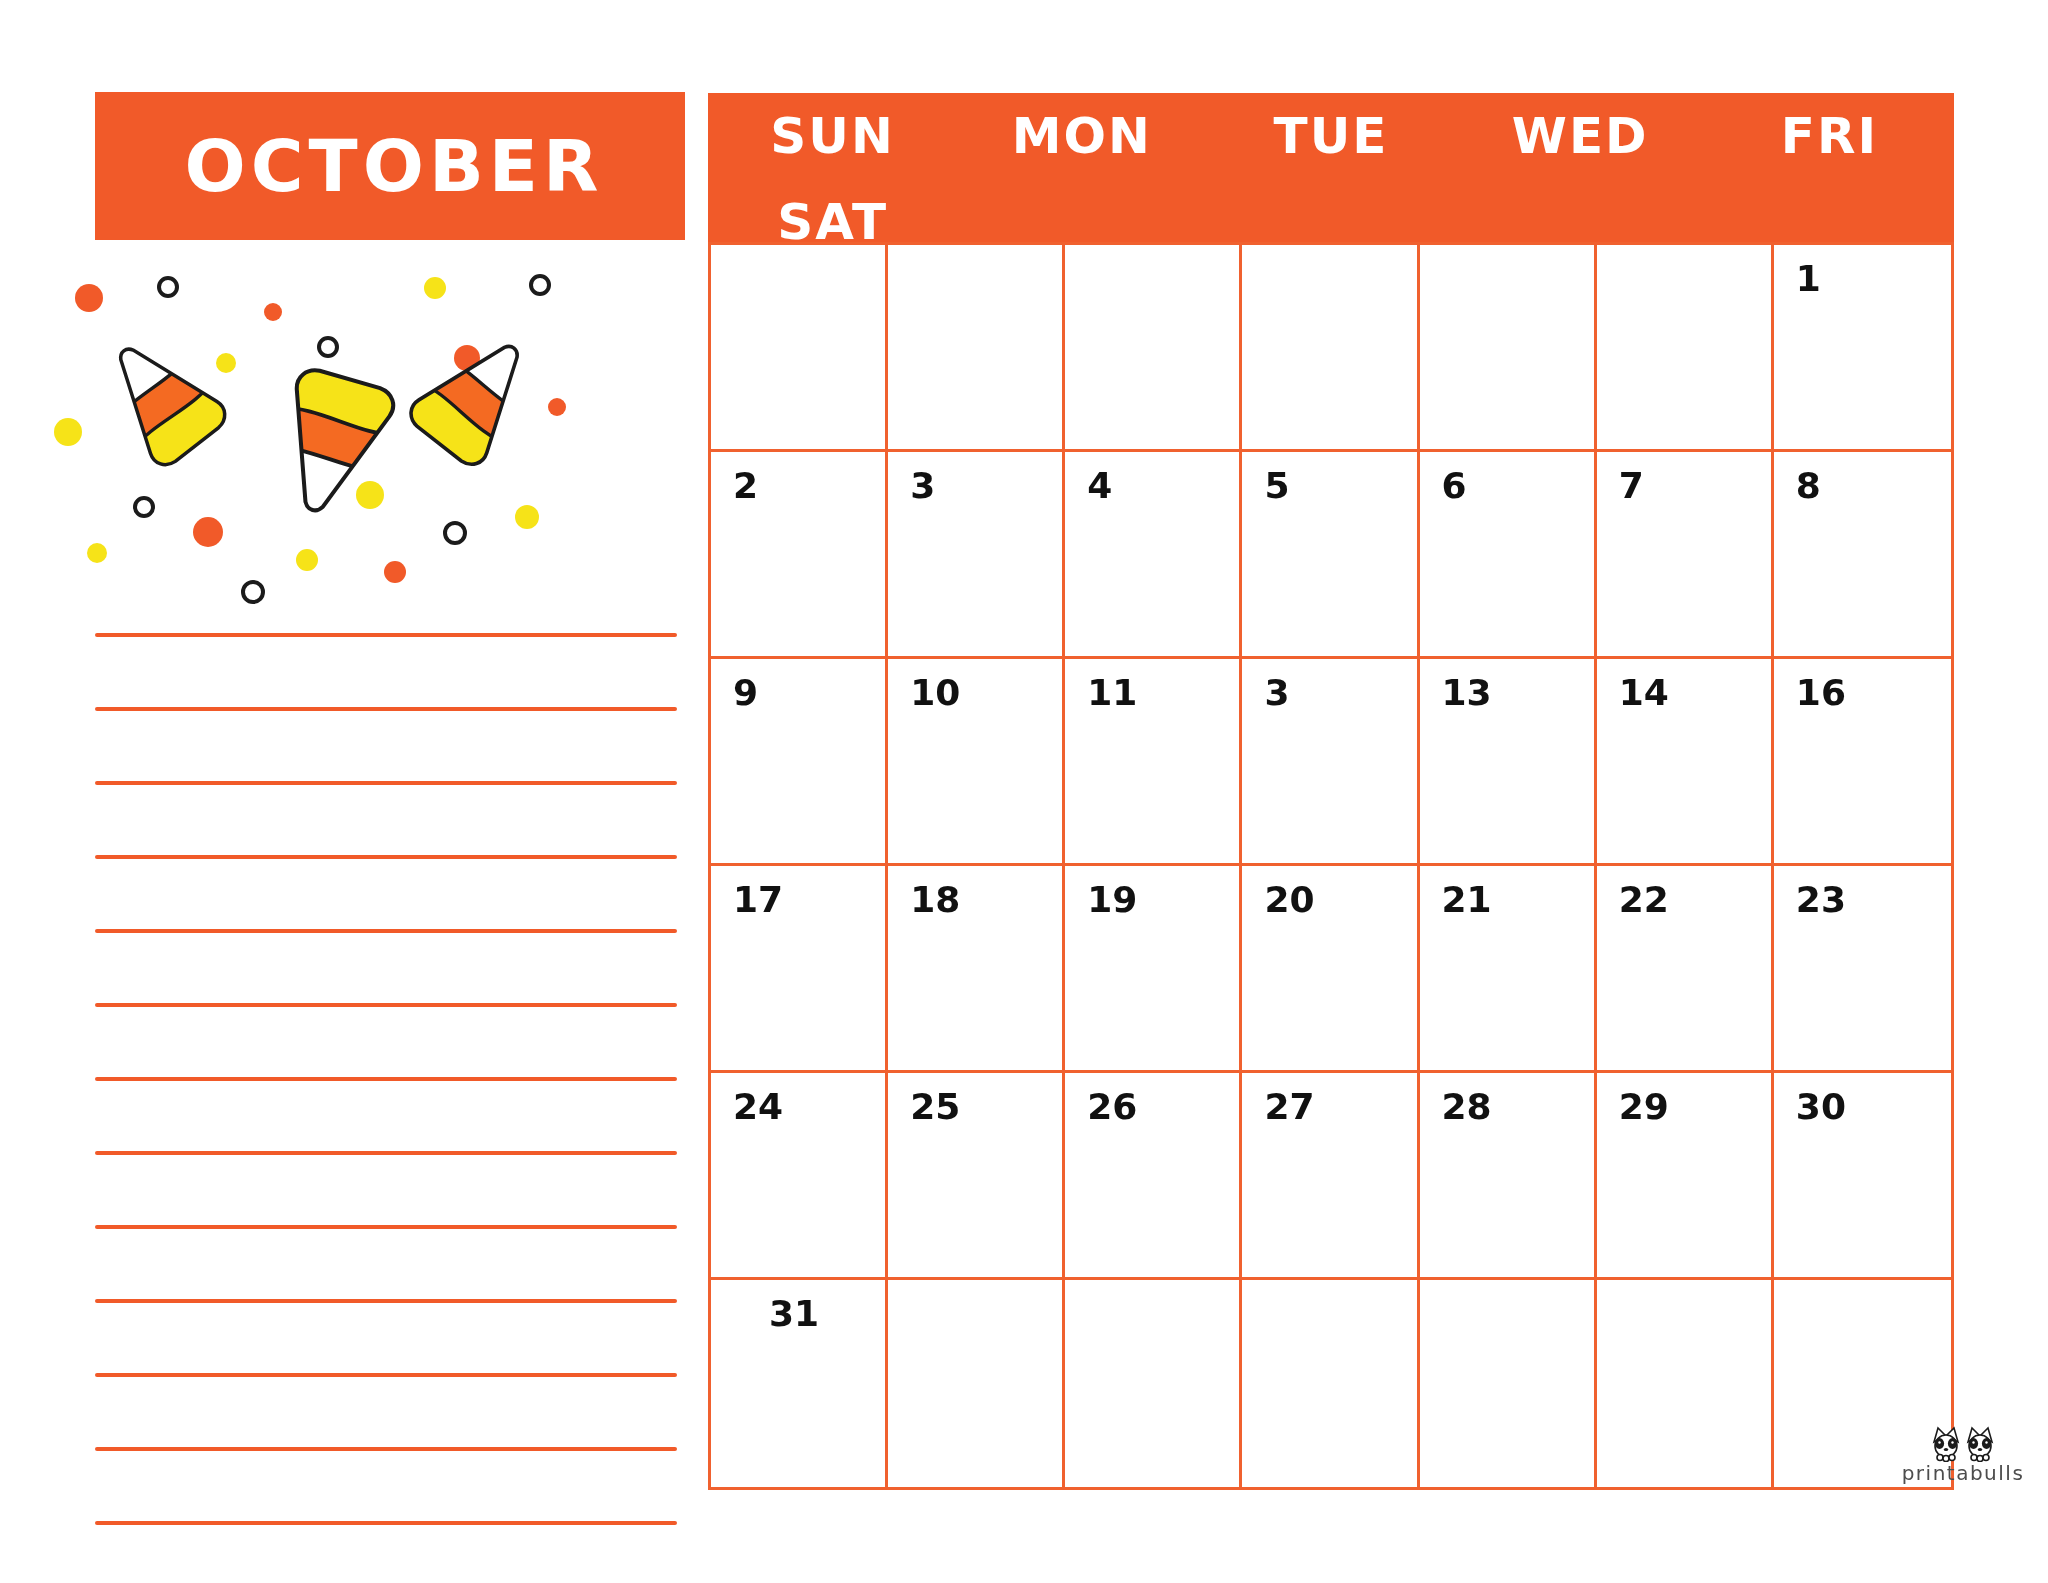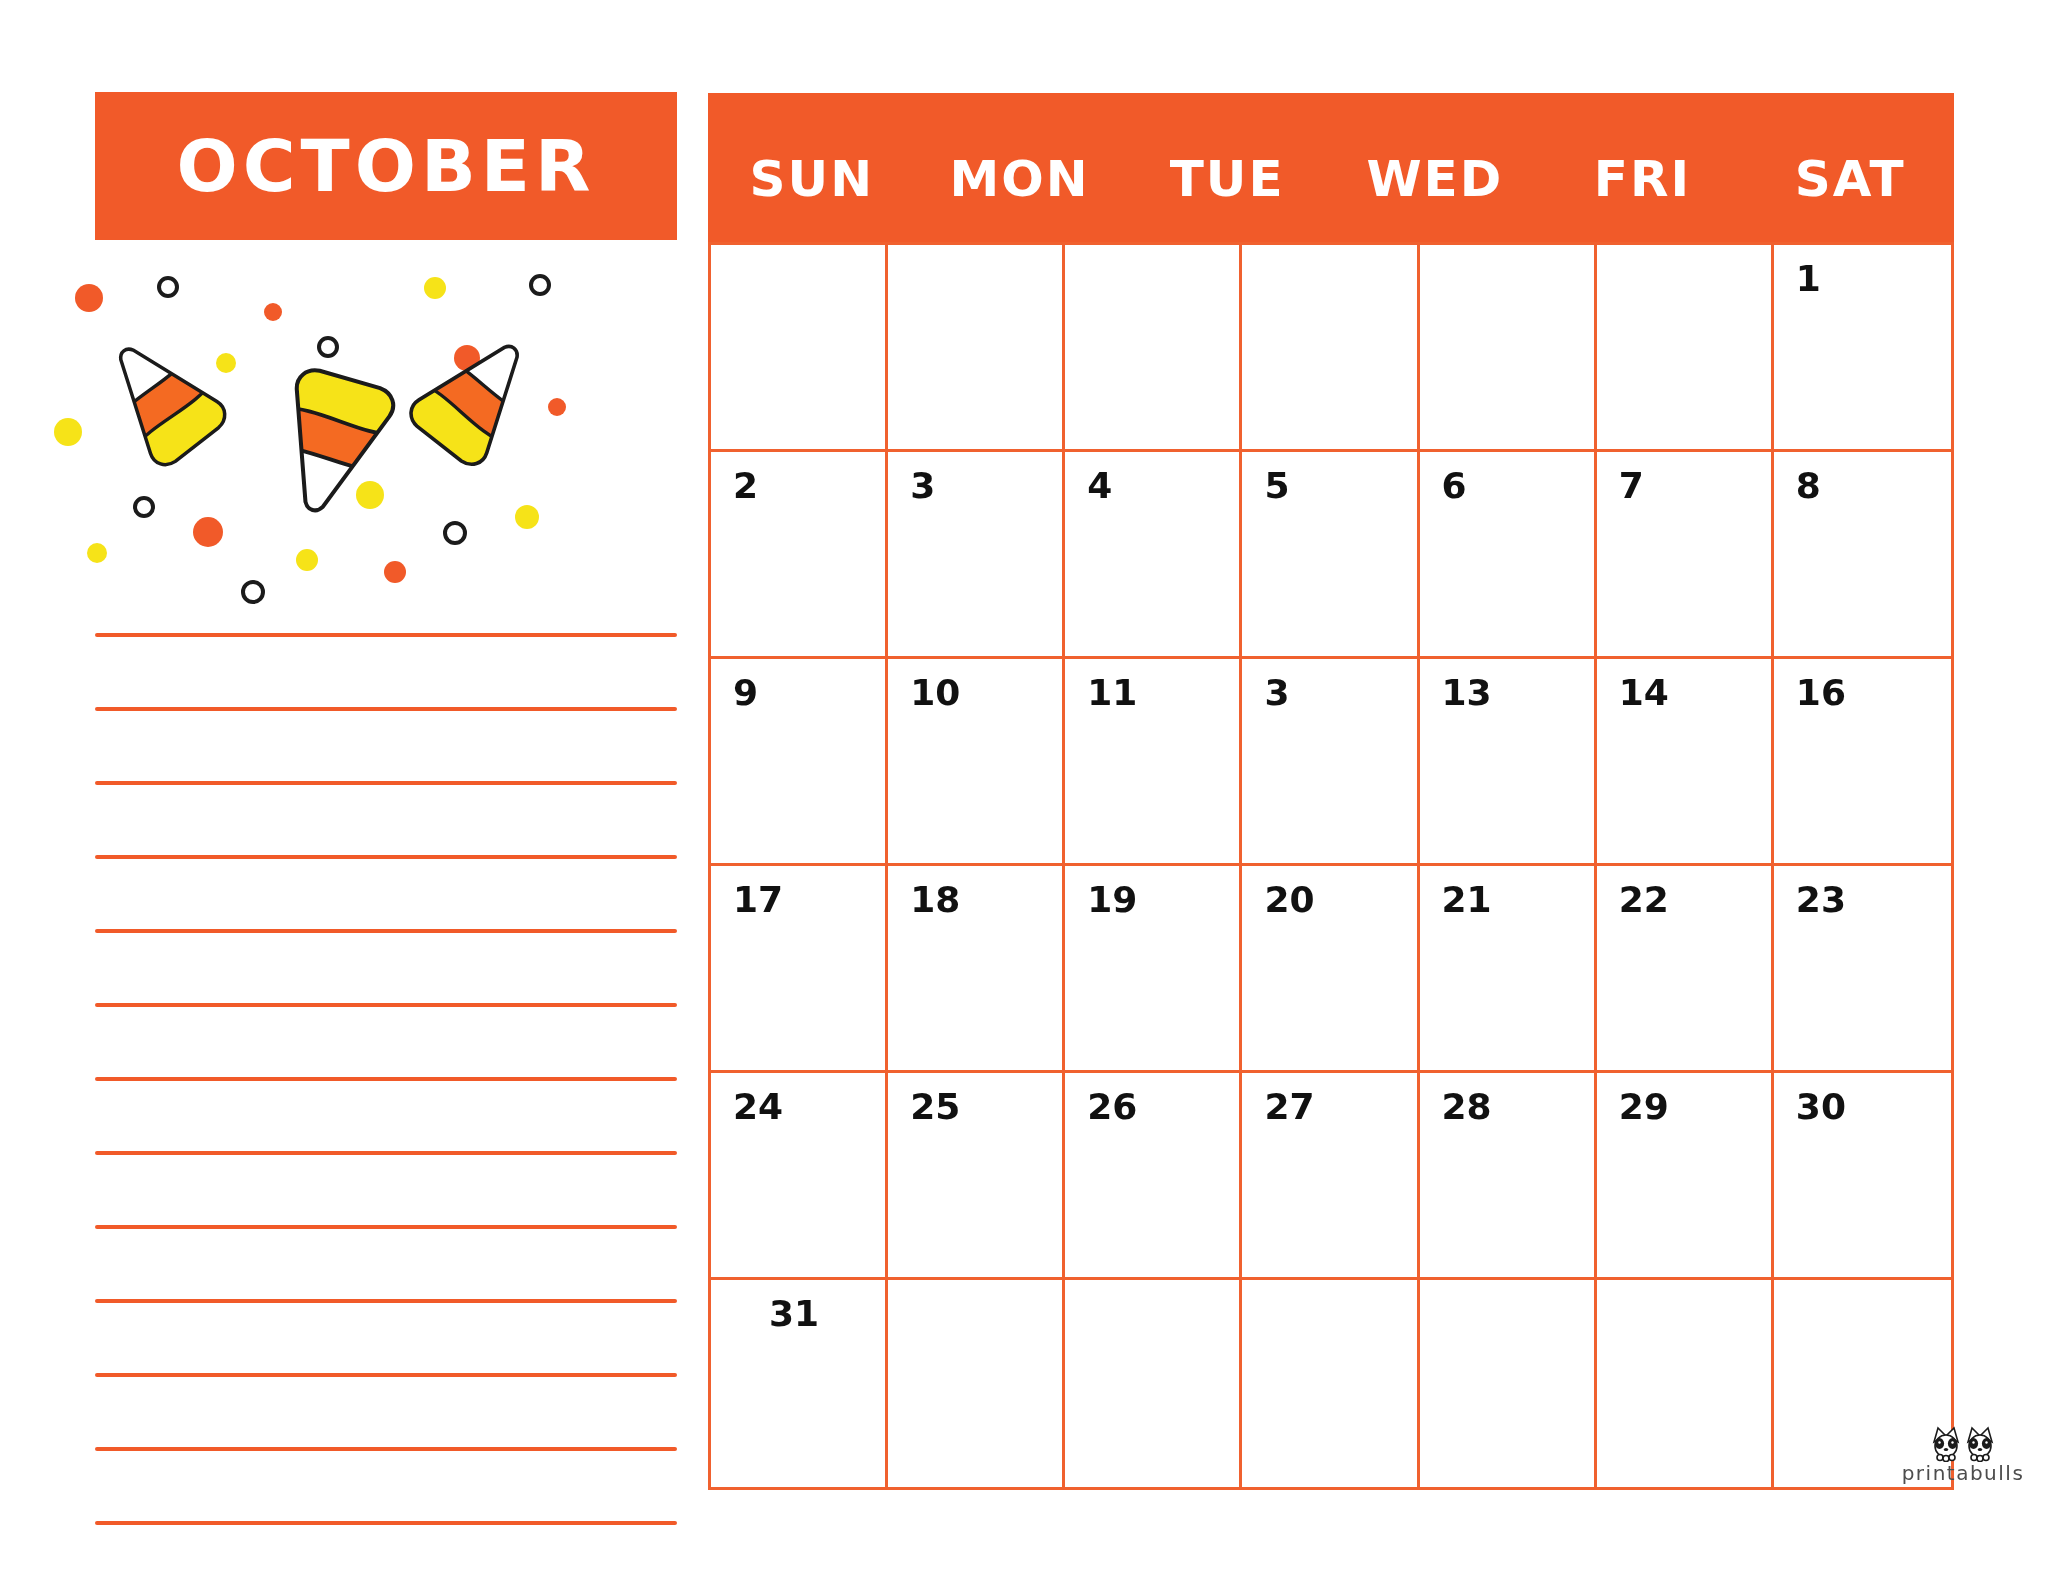--- a/index.html
+++ b/index.html
@@ -7,40 +7,40 @@
     position:relative;
     width:2048px;height:1583px;
     background:#ffffff;
     overflow:hidden;
     font-family:"DejaVu Sans", sans-serif;
   }
   
   .month-bar{
     position:absolute;left:95px;top:92px;width:582px;height:148px;
     background:var(--accent);
-    display:flex;align-items:center;justify-content:center;
+    display:flex;align-items:center;justify-content:center;padding-left:8px;
   }
   .month-bar span{
     color:#fff;font-size:72px;font-weight:700;letter-spacing:5px;line-height:1;
   }
   .decor-layer{position:absolute;left:0;top:0;width:100%;height:100%;pointer-events:none;}
   .dot{position:absolute;border-radius:50%;box-sizing:border-box;}
   .dot.orange{background:var(--accent);}
   .dot.yellow{background:var(--candyYellow);}
   .dot.hollow{background:transparent;border:4px solid var(--outline);}
   .candy{position:absolute;}
   .note-line{
     position:absolute;left:95px;width:582px;height:4px;
     background:var(--accent);border-radius:2px;
   }
   
   .calendar{position:absolute;left:708px;top:93px;width:1246px;height:1397px;}
   .cal-header{
     height:172px;background:var(--accent);
-    display:grid;grid-template-columns:repeat(6,1fr);
+    display:grid;grid-template-columns:repeat(5,1fr);
   }
   .day-cell{
     display:flex;align-items:center;justify-content:center;
     color:var(--dayText);font-size:50px;font-weight:700;letter-spacing:2px;
   }
   .cal-grid{
     position:absolute;left:0;top:149px;right:0;bottom:0;
     border:3px solid var(--grid);
     display:grid;grid-template-columns:repeat(7,1fr);grid-template-rows:repeat(6,1fr);
     background:#fff;

